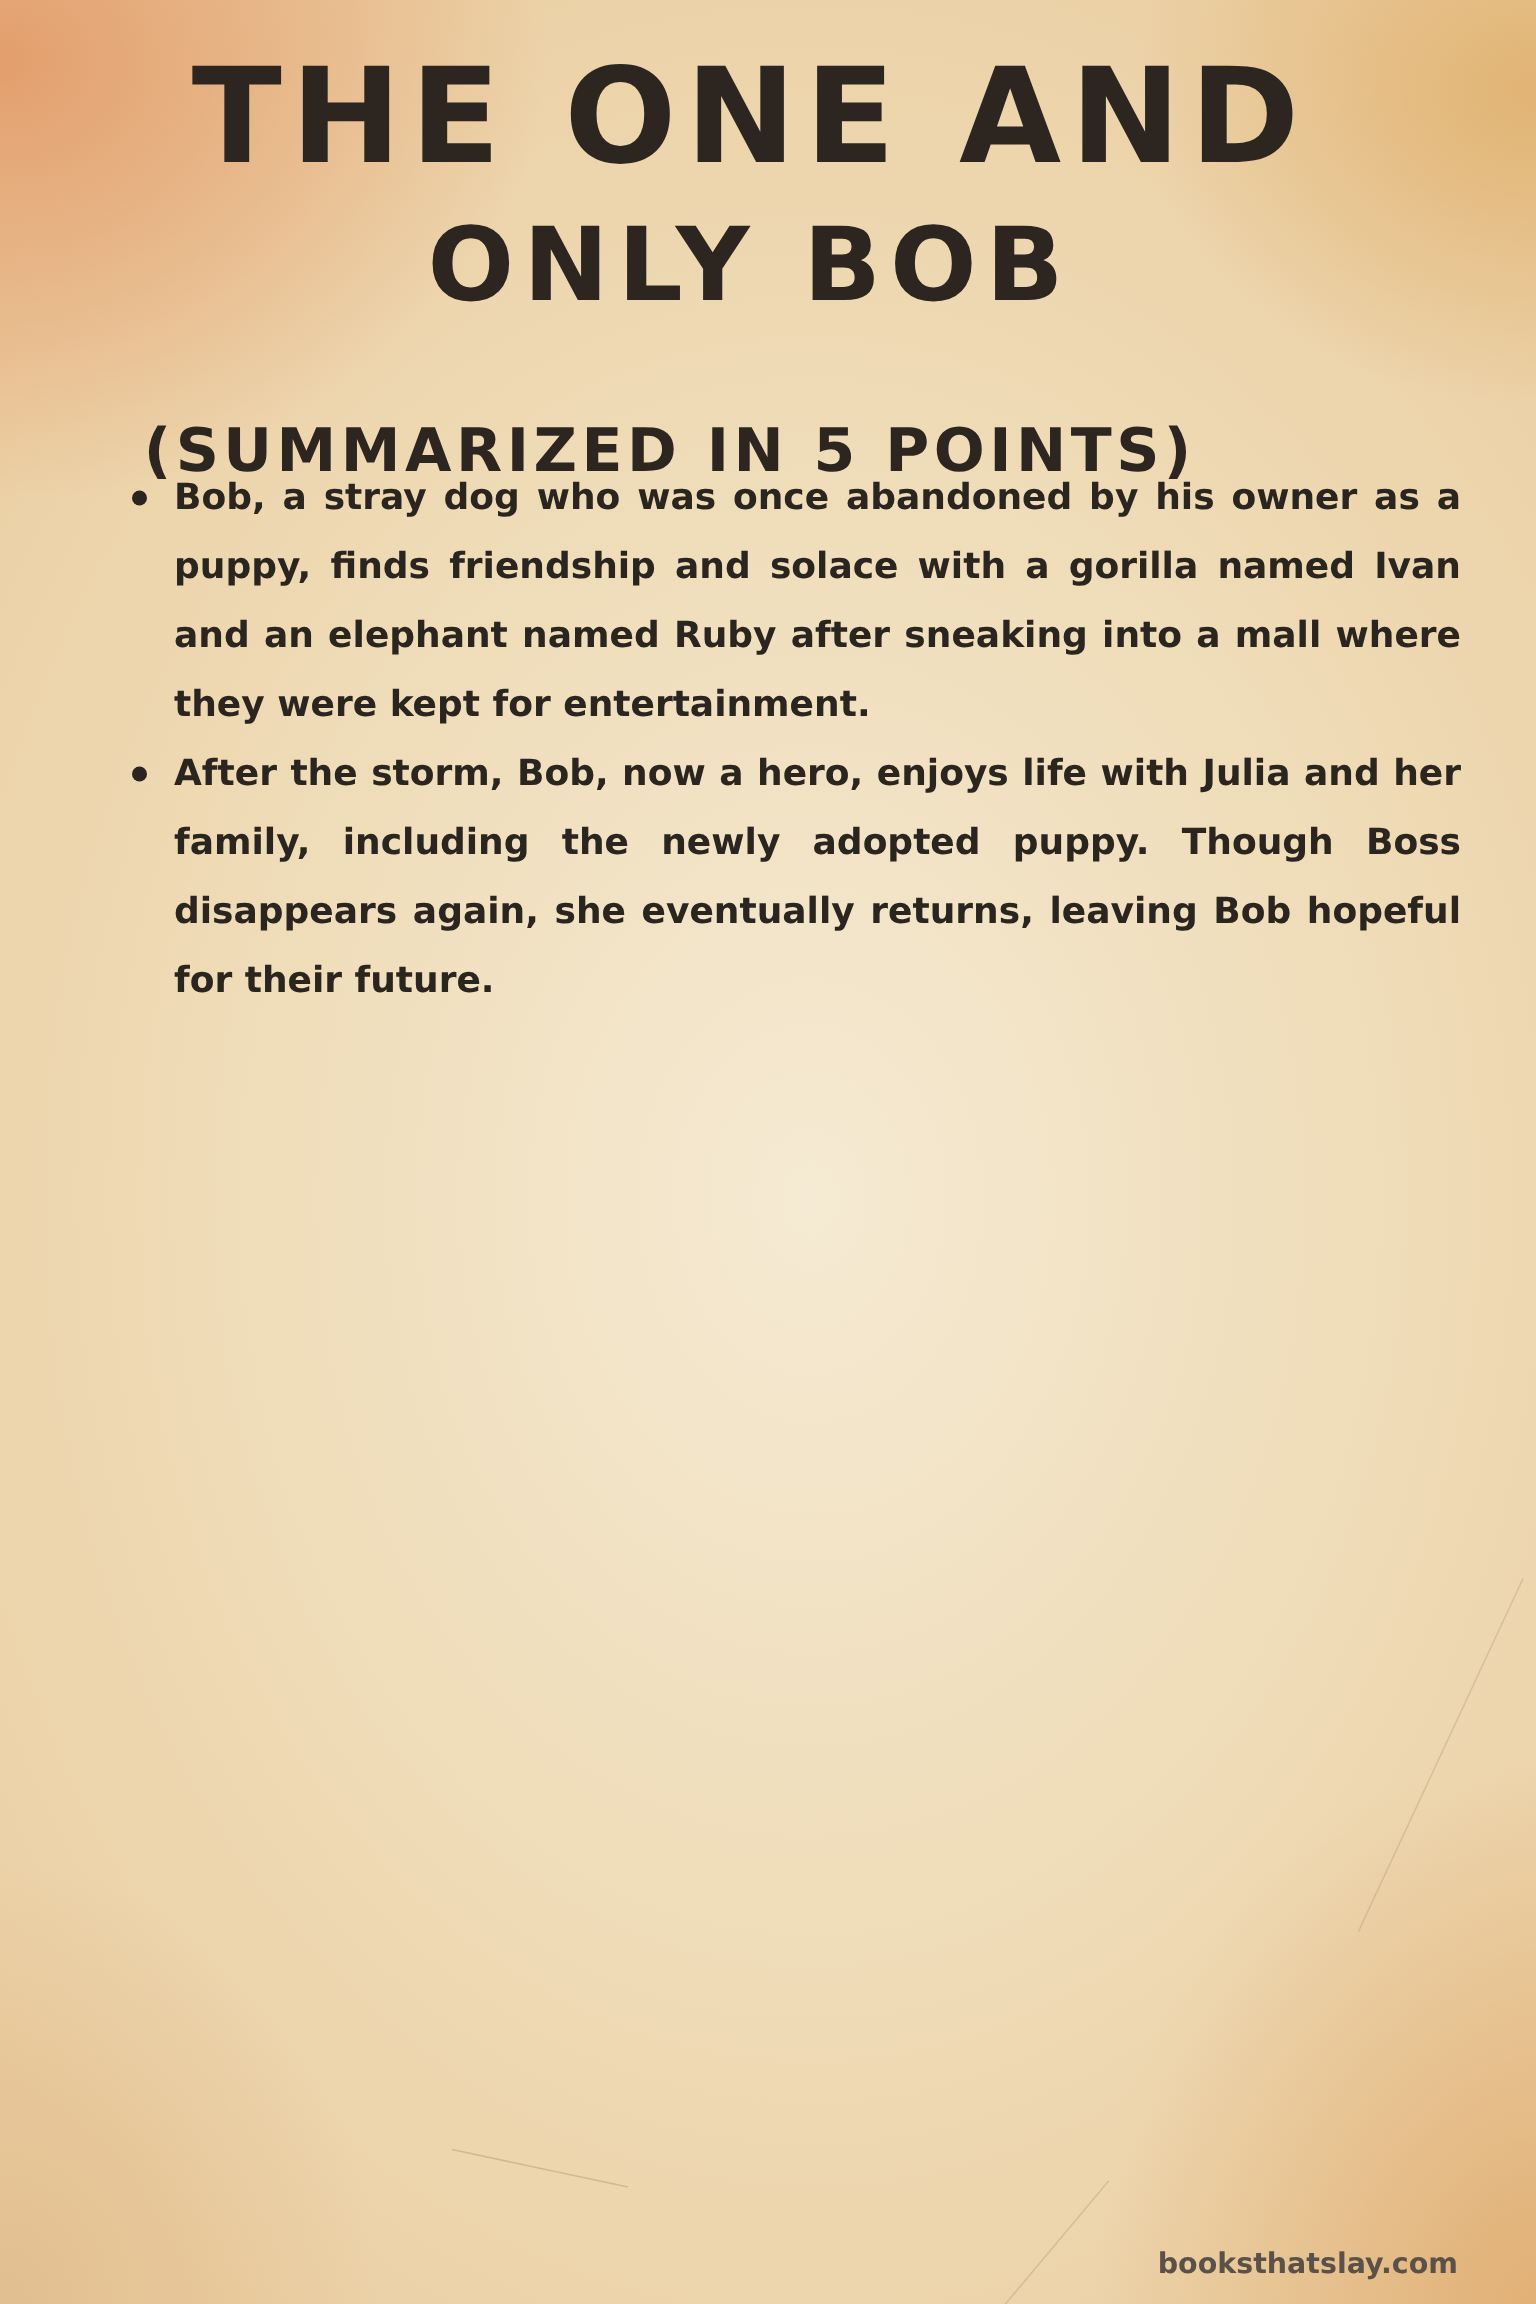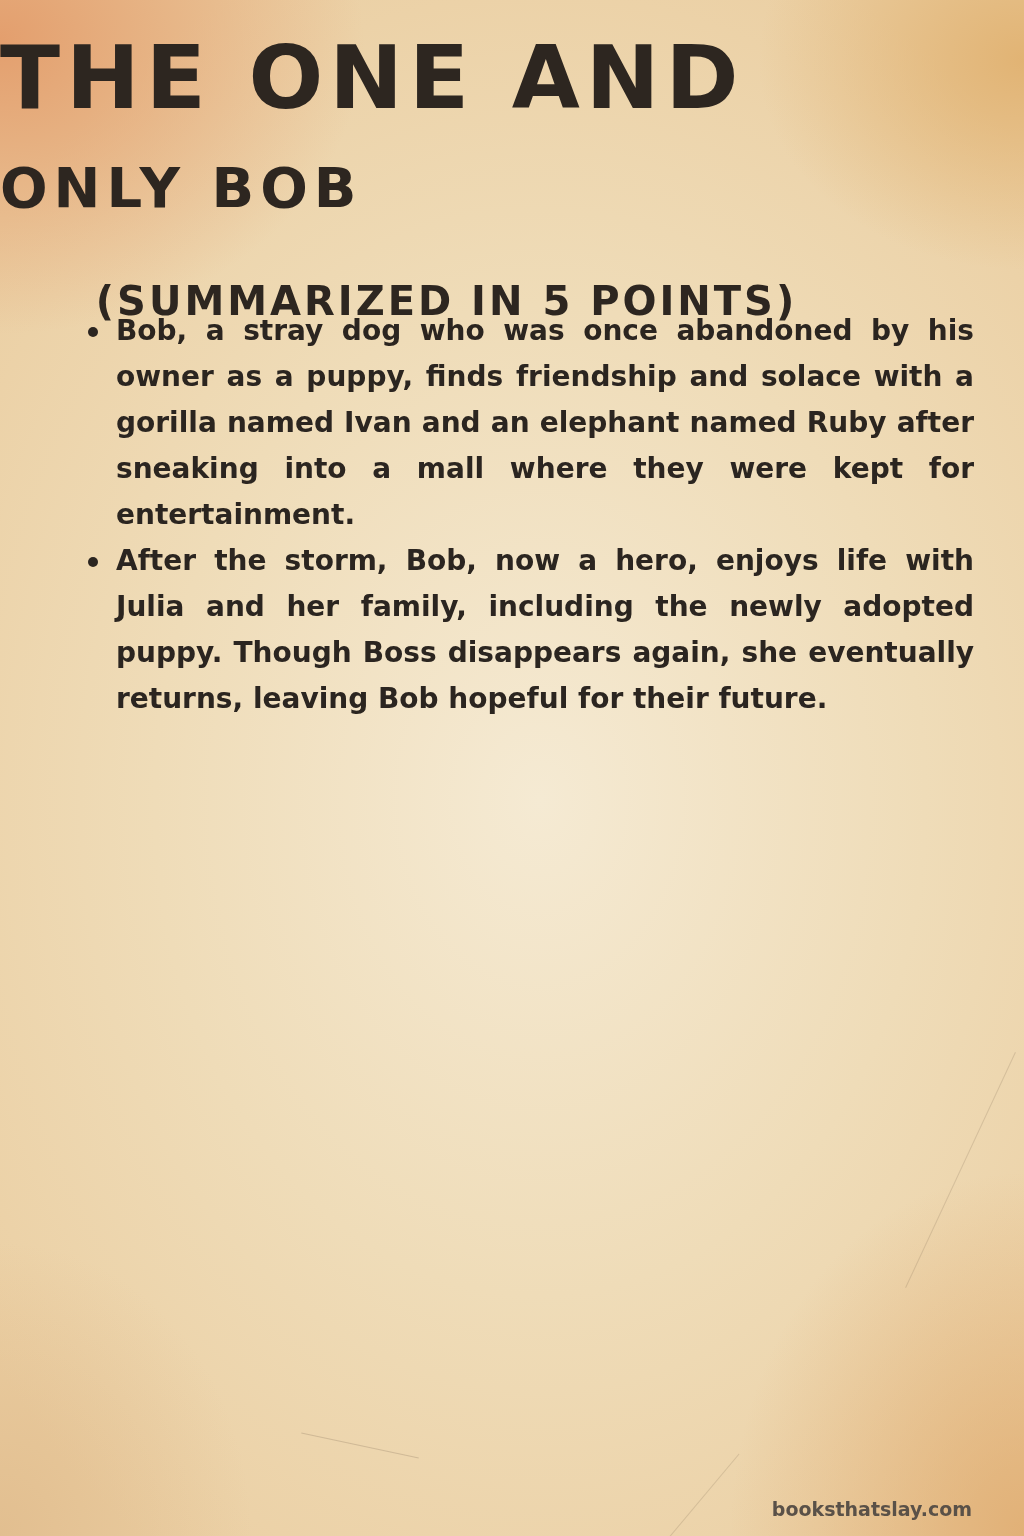--- a/index.html
+++ b/index.html
@@ -27,29 +27,29 @@
       height: 400px;
     }
     .crease-a { left: 700px; top: 1440px; height: 120px; transform: rotate(40deg); }
     .crease-b { left: 960px; top: 1040px; height: 260px; transform: rotate(25deg); }
     .crease-c { left: 300px; top: 1445px; width: 120px; height: 0; border-left: none; border-top: 1px solid rgba(140,120,95,0.3); transform: rotate(12deg); }
 
     .title {
       position: absolute;
       left: 0;
       width: 1000px;
-      text-align: left;
+      text-align: center;
       font-family: "DejaVu Sans", sans-serif;
       font-weight: bold;
       color: #2d2620;
       letter-spacing: 6px;
       margin: 0;
     }
     .title-line-1 { top: 28px; font-size: 88px; line-height: 100px; }
-    .title-line-2 { top: 138px; font-size: 56px; line-height: 100px; }
+    .title-line-2 { top: 128px; font-size: 68px; line-height: 100px; }
     .subtitle {
       position: absolute;
       top: 240px;
       left: 0;
       width: 893px;
       text-align: center;
       font-family: "DejaVu Sans", sans-serif;
       font-weight: bold;
       font-size: 40px;
       line-height: 56px;
@@ -63,21 +63,21 @@
       width: 892px;
       margin: 0;
       padding: 0;
       list-style: none;
     }
     .bullet {
       position: relative;
       padding-left: 34px;
       font-family: "DejaVu Sans", sans-serif;
       font-weight: bold;
-      font-size: 28px;
+      font-size: 24px;
       line-height: 46px;
       text-align: justify;
       color: #2b2520;
       margin: 0;
     }
     .bullet-dot {
       position: absolute;
       left: 6px;
       top: 19px;
       width: 10px;

